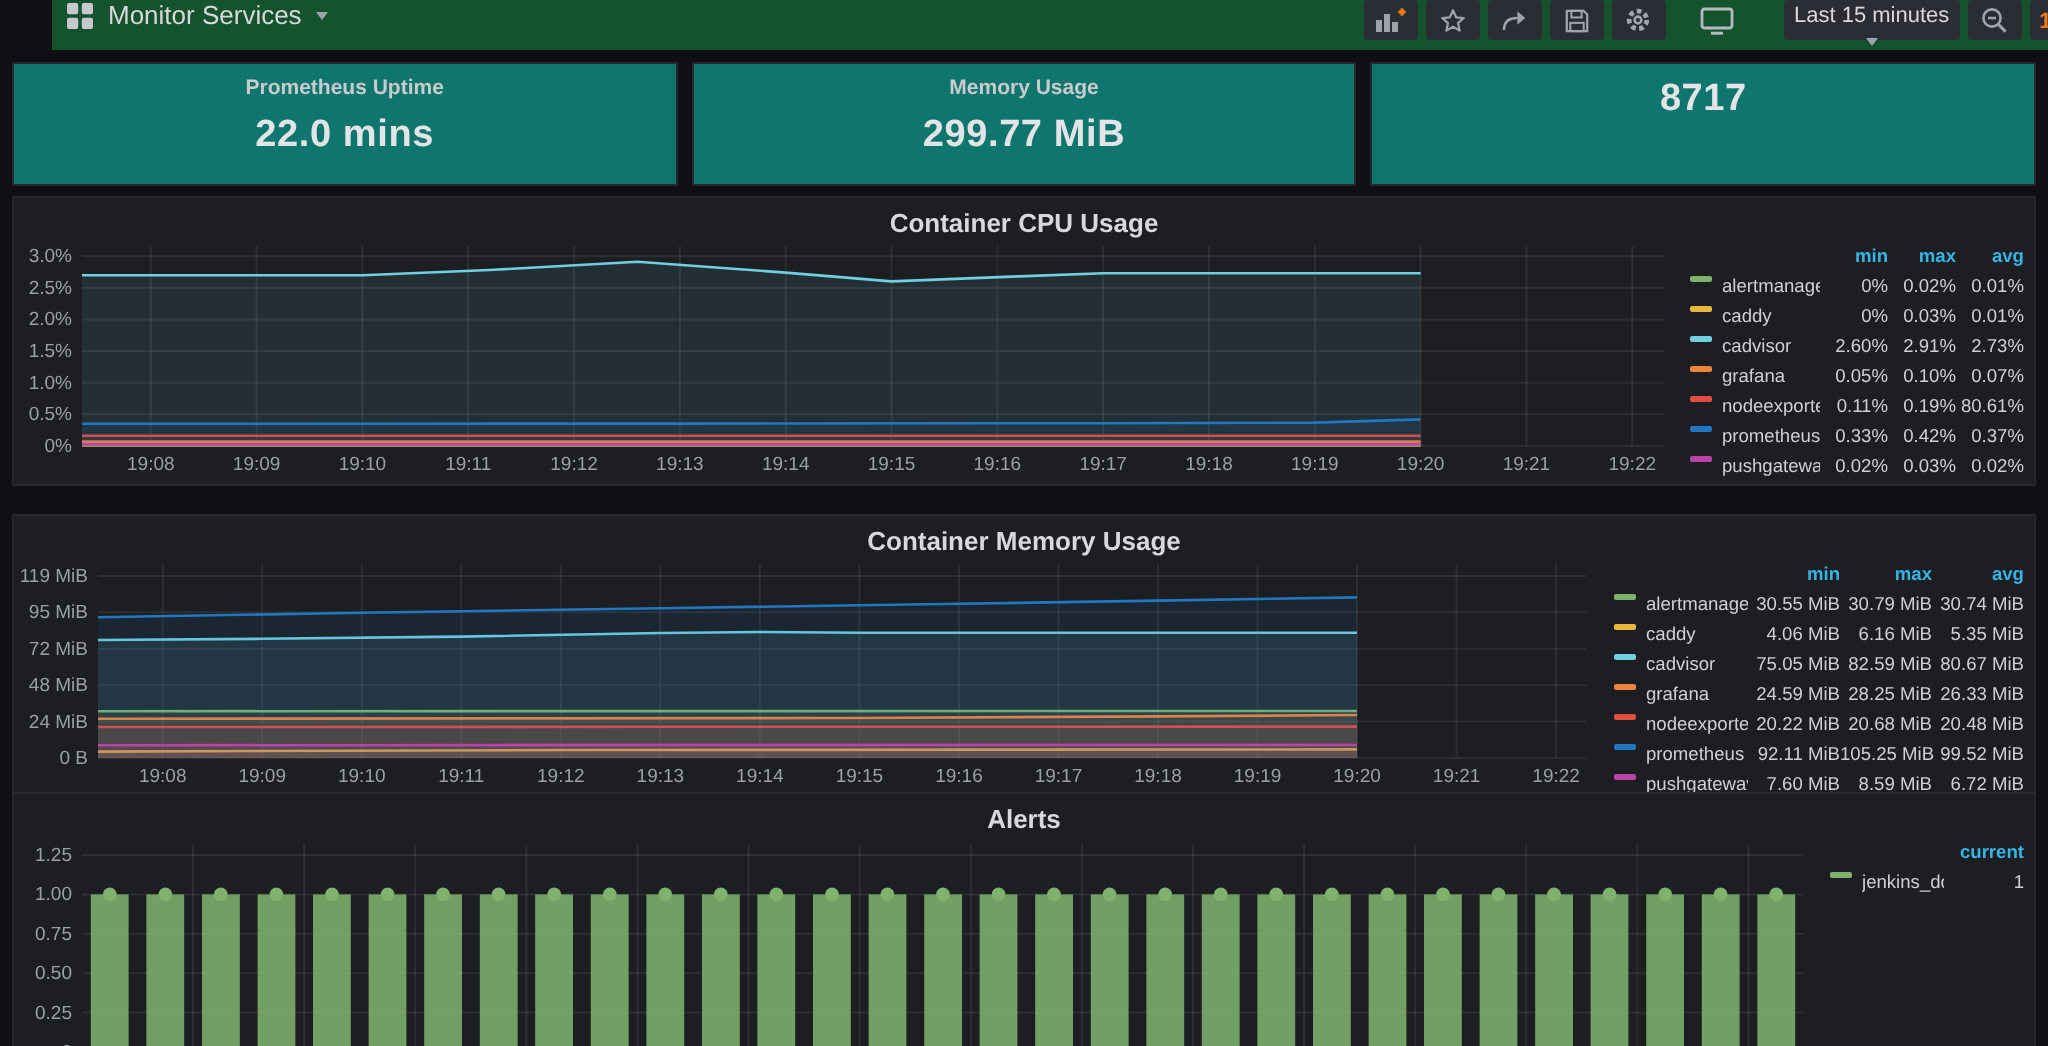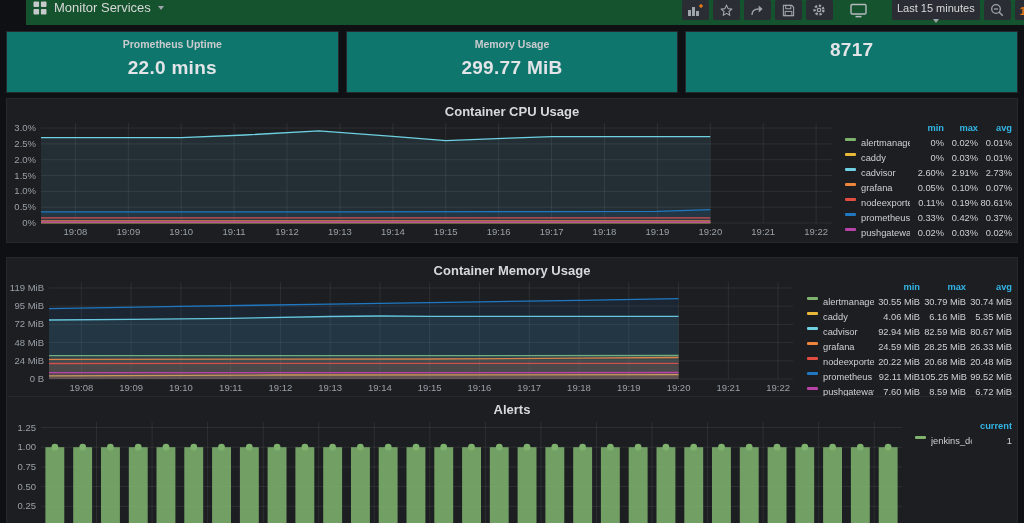--- a/index.html
+++ b/index.html
@@ -348,21 +348,21 @@
         <div class="lrow">
           <span class="lswatch" style="background: rgb(234, 184, 57);"></span>
           <span class="lname">caddy</span>
           <span class="lval">4.06 MiB</span>
           <span class="lval">6.16 MiB</span>
           <span class="lval">5.35 MiB</span>
         </div>
         <div class="lrow">
           <span class="lswatch" style="background: rgb(110, 208, 224);"></span>
           <span class="lname">cadvisor</span>
-          <span class="lval">92.94 MiB</span>
+          <span class="lval">75.05 MiB</span>
           <span class="lval">82.59 MiB</span>
           <span class="lval">80.67 MiB</span>
         </div>
         <div class="lrow">
           <span class="lswatch" style="background: rgb(239, 132, 60);"></span>
           <span class="lname">grafana</span>
           <span class="lval">24.59 MiB</span>
           <span class="lval">28.25 MiB</span>
           <span class="lval">26.33 MiB</span>
         </div>

